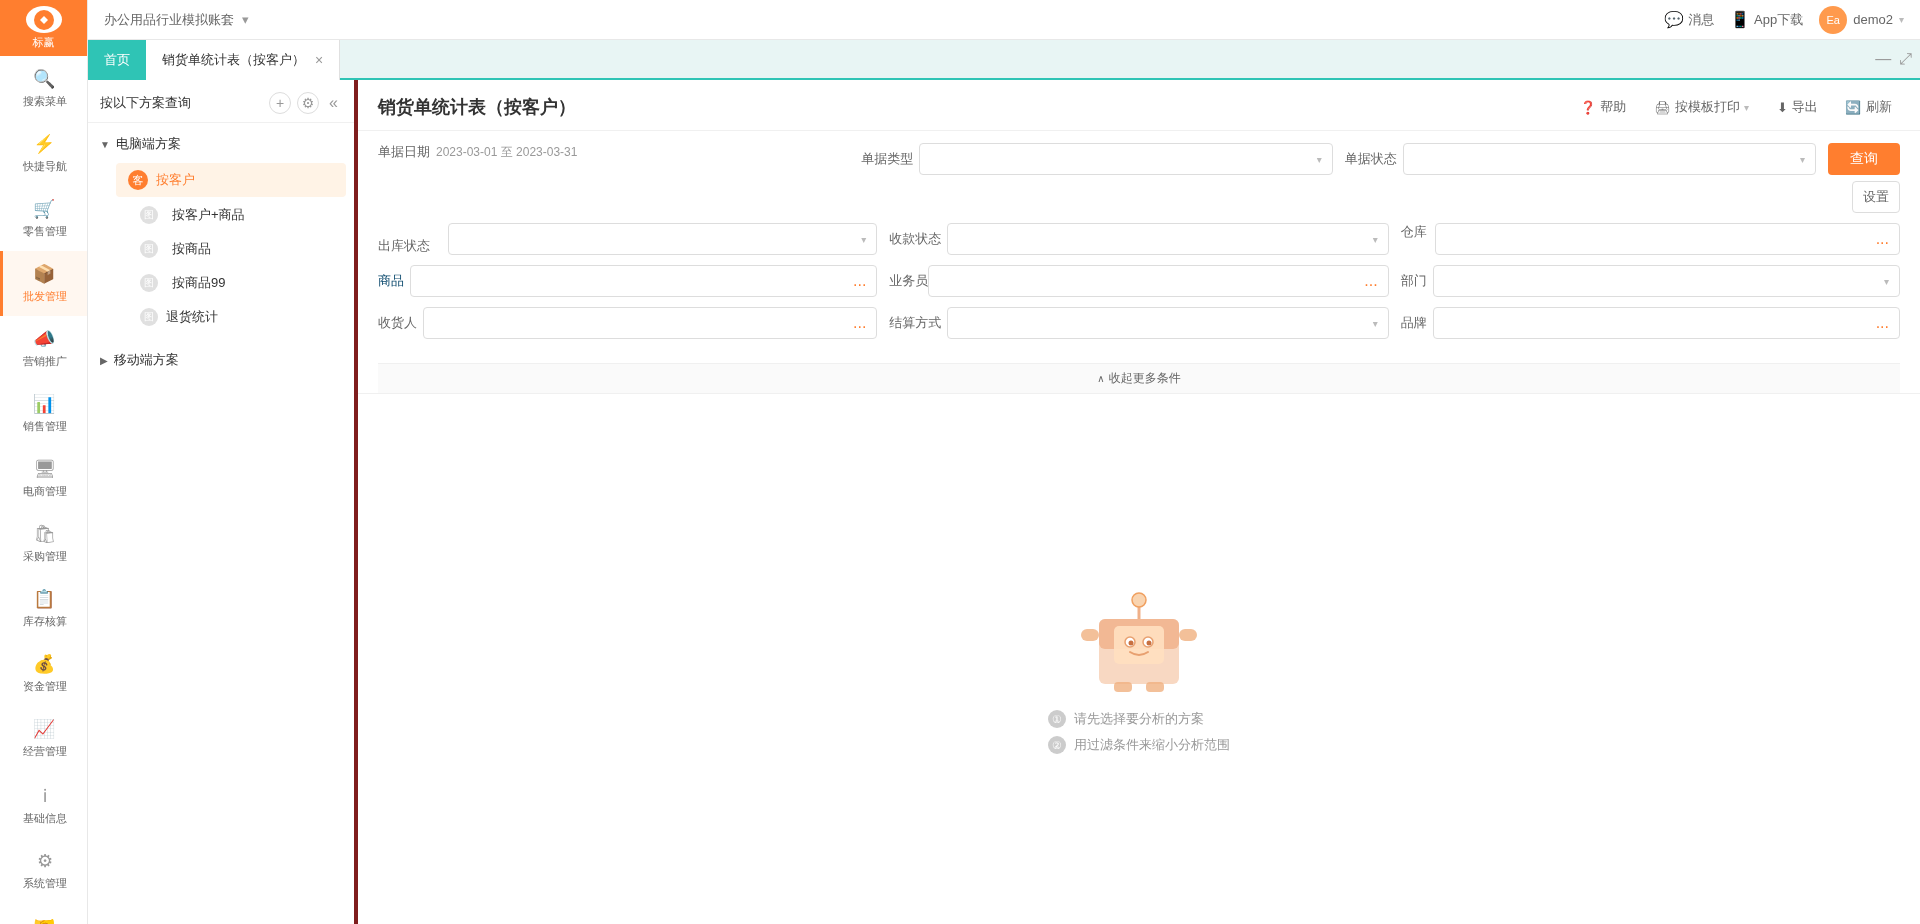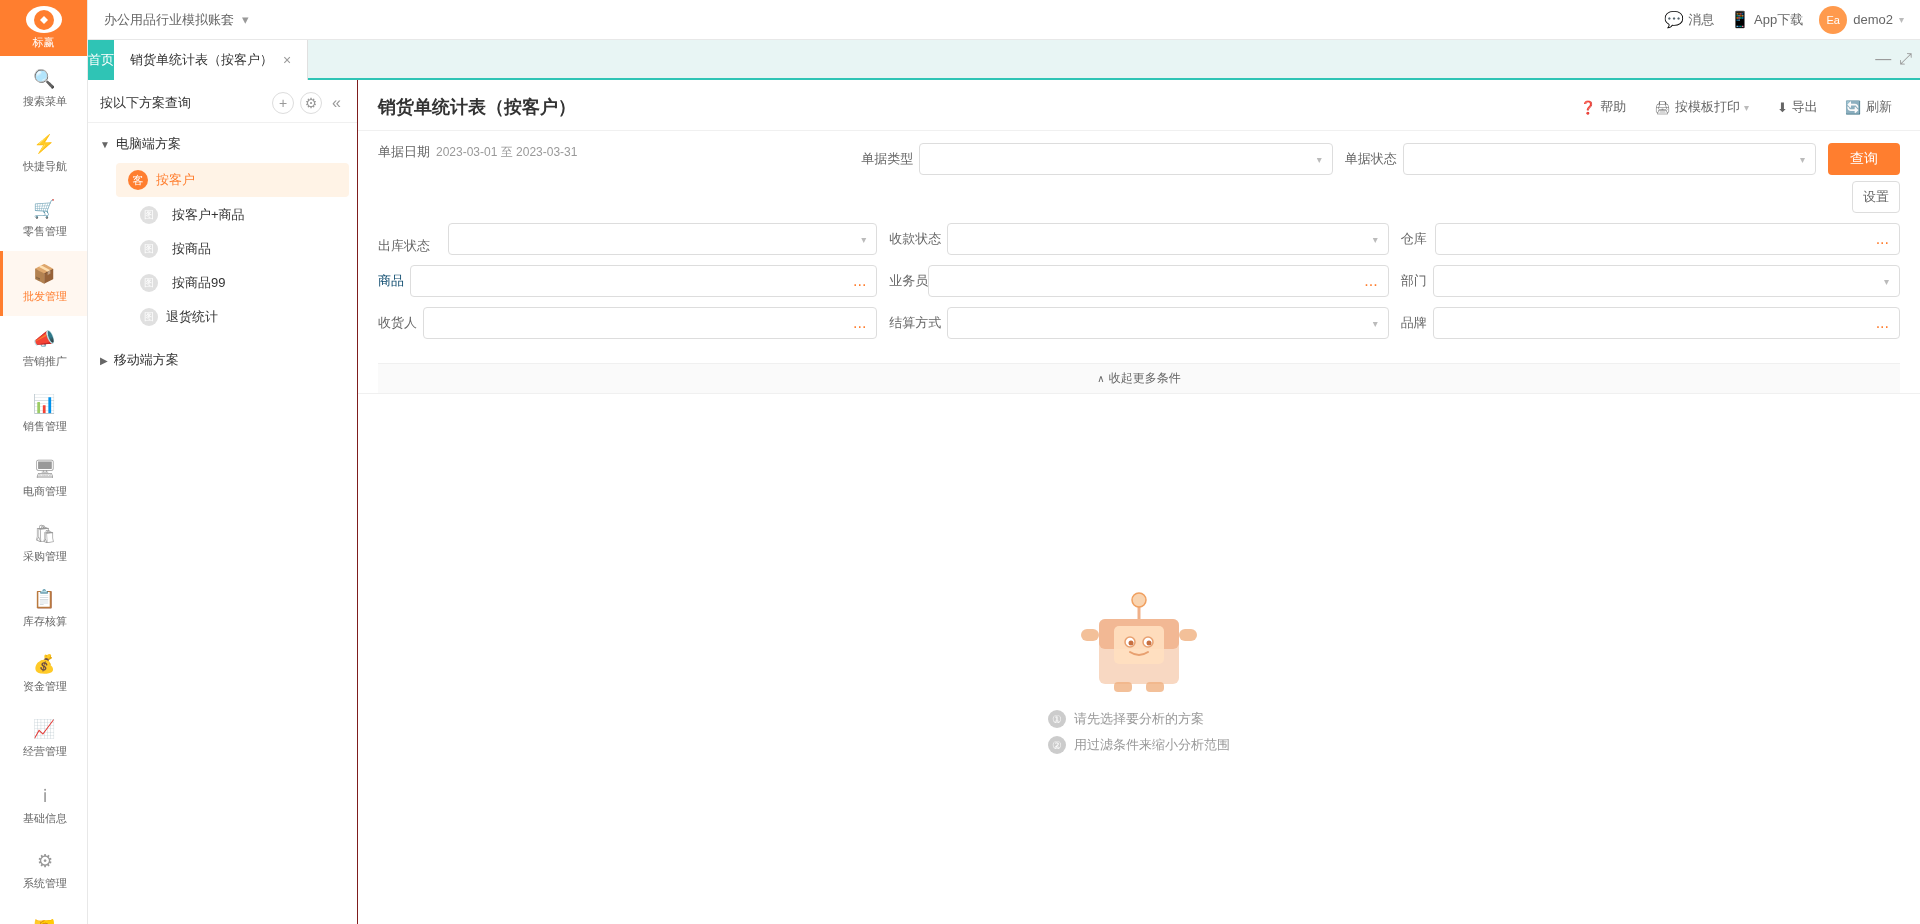--- a/index.html
+++ b/index.html
@@ -27,21 +27,21 @@
     .top-header { height: 40px; background: #fff; border-bottom: 1px solid #e8e8e8; display: flex; align-items: center; justify-content: space-between; padding: 0 16px; flex-shrink: 0; }
     .top-header-left { display: flex; align-items: center; gap: 8px; color: #666; font-size: 13px; }
     .top-header-right { display: flex; align-items: center; gap: 16px; }
     .header-action { display: flex; align-items: center; gap: 4px; cursor: pointer; color: #666; font-size: 13px; }
     .user-avatar { width: 28px; height: 28px; border-radius: 50%; background: #ff9a4d; display: flex; align-items: center; justify-content: center; color: #fff; font-size: 11px; }
 
     
     .page-content { flex: 1; display: flex; overflow: hidden; }
 
     
-    .scheme-panel { width: 270px; background: #fff; border-right: 1px solid #7f1d1d; height: 100%; overflow-y: auto; flex-shrink: 0; }
+    .scheme-panel { width: 270px; background: #fff; border-right: 4px solid #7f1d1d; height: 100%; overflow-y: auto; flex-shrink: 0; }
     .scheme-header { display: flex; align-items: center; justify-content: space-between; padding: 12px 12px 8px; border-bottom: 1px solid #f0f0f0; }
     .scheme-title { font-size: 13px; color: #333; font-weight: 500; }
     .scheme-actions { display: flex; align-items: center; gap: 6px; }
     .scheme-action-btn { width: 22px; height: 22px; border-radius: 50%; display: flex; align-items: center; justify-content: center; cursor: pointer; color: #999; font-size: 14px; border: 1px solid #ddd; background: #fff; }
     .collapse-btn { cursor: pointer; color: #999; font-size: 14px; }
 
     .scheme-group { padding: 4px 0; }
     .scheme-group-header { display: flex; align-items: center; padding: 8px 12px; cursor: pointer; }
     .scheme-group-arrow { font-size: 10px; color: #666; margin-right: 6px; }
     .scheme-group-label { font-size: 13px; color: #333; }
@@ -62,21 +62,21 @@
     .page-title-actions { display: flex; align-items: center; gap: 12px; }
     .title-action-btn { display: flex; align-items: center; gap: 4px; cursor: pointer; color: #666; font-size: 13px; padding: 4px 8px; border-radius: 4px; }
     .date-quick-btn { padding: 3px 10px; border-radius: 4px; cursor: pointer; font-size: 12px; color: #666; border: 1px solid transparent; }
     .date-quick-btn.active { background: #ff7e2f; color: #fff; border-radius: 4px; }
 
     
     .empty-state { flex: 1; display: flex; flex-direction: column; align-items: center; justify-content: center; gap: 16px; }
     .empty-text-group { display: flex; flex-direction: column; align-items: flex-start; gap: 8px; }
     .empty-text-item { display: flex; align-items: center; gap: 8px; color: #999; font-size: 13px; }
     .empty-text-num { width: 18px; height: 18px; border-radius: 50%; background: #ccc; color: #fff; font-size: 11px; display: flex; align-items: center; justify-content: center; }
-    .tab-item-home { background: #2fc4b5; color: #fff; height: 40px; display: flex; align-items: center; padding: 0 0; font-size: 13px; cursor: pointer; }
+    .tab-item-home { background: #2fc4b5; color: #fff; height: 40px; display: flex; align-items: center; padding: 0 16px; font-size: 13px; cursor: pointer; }
     .tab-item-report { background: #fff; color: #333; height: 40px; display: flex; align-items: center; padding: 0 16px; font-size: 13px; cursor: pointer; gap: 6px; border-right: 1px solid #e0e0e0; }
     .tab-bar-right { margin-left: auto; display: flex; align-items: center; padding-right: 8px; gap: 8px; }
     .filter-item-control { flex: 1; height: 32px; border: 1px solid #ddd; border-radius: 4px; display: flex; align-items: center; justify-content: space-between; padding: 0 10px; cursor: pointer; background: #fff; }
     .caret { color: #bbb; font-size: 10px; }
 
     .collapse-bar { display: flex; align-items: center; justify-content: center; padding: 6px 0; cursor: pointer; color: #666; font-size: 12px; gap: 4px; border-top: 1px solid #f0f0f0; margin-top: 4px; background: #fafafa; }
 
     .btn-query { background: #ff7e2f; color: #fff; border: none; padding: 7px 22px; border-radius: 4px; cursor: pointer; font-size: 14px; font-weight: 500; }
     .btn-setting { background: #fff; color: #666; border: 1px solid #ddd; padding: 6px 10px; border-radius: 4px; cursor: pointer; font-size: 13px; }
   </style>
@@ -307,21 +307,21 @@
               <span class="caret">▾</span>
             </div>
           </div>
           <div style="display:flex; align-items:center; gap:6px; flex:1;">
             <span style="font-size:13px; color:#666; white-space:nowrap;">收款状态</span>
             <div class="filter-item-control" style="flex:1;">
               <span></span>
               <span class="caret">▾</span>
             </div>
           </div>
-          <div style="display:flex; align-items:center; gap:8px; flex:1;">
+          <div style="display:flex; align-items:flex-start; gap:8px; flex:1;">
             <span style="font-size:13px; color:#666; white-space:nowrap;">仓库</span>
             <div class="filter-item-control" style="flex:1; justify-content:flex-end;">
               <span style="color:#ff7e2f; font-size:16px; cursor:pointer;">...</span>
             </div>
           </div>
         </div>
 
         <div style="display:flex; align-items:center; gap:12px; margin-bottom:10px;">
           <div style="display:flex; align-items:center; gap:6px; flex:1;">
             <span style="font-size:13px; color:#0c4a6e; white-space:nowrap;">商品</span>

